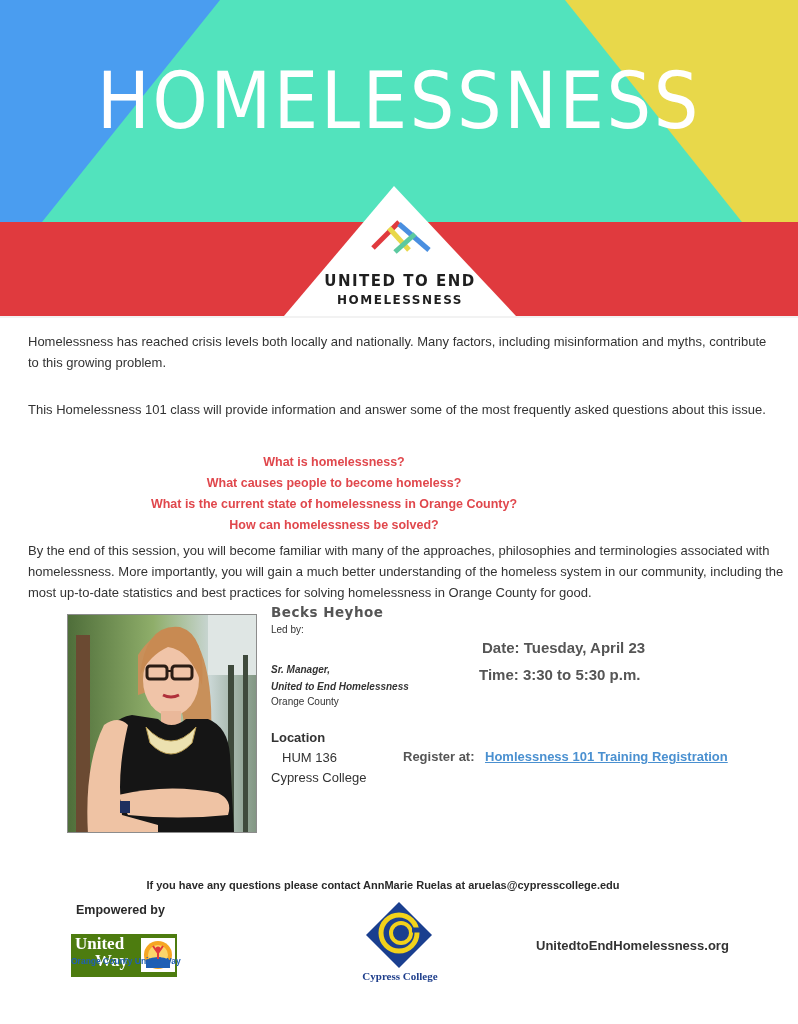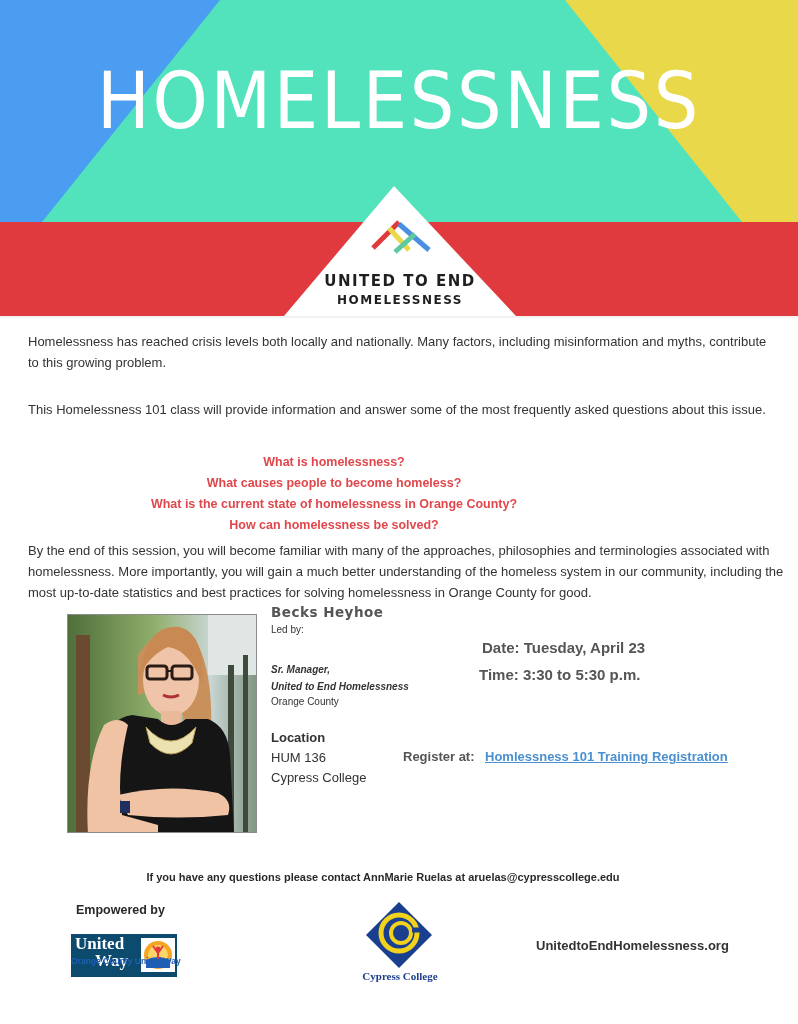--- a/index.html
+++ b/index.html
@@ -40,31 +40,31 @@
   .photo { position:absolute; left:67px; top:614px; width:190px; height:219px; border:1px solid #8c8c8c; overflow:hidden; }
   .ledby { position:absolute; left:271px; top:624px; font-size:10px; color:#333; }
   .speaker-name { position:absolute; left:271px; top:604px; font-family:"DejaVu Sans", sans-serif; font-weight:bold; font-size:13.5px; color:#555; letter-spacing:0.5px; }
   .speaker-title { position:absolute; left:271px; top:661px; font-size:10px; font-style:italic; font-weight:bold; color:#333; line-height:17px; }
   .speaker-org { position:absolute; left:271px; top:696px; font-size:10px; color:#333; }
 
   .date { position:absolute; left:482px; top:639px; font-weight:bold; font-size:15px; color:#555; }
   .time { position:absolute; left:479px; top:666px; font-weight:bold; font-size:15px; color:#555; }
 
   .loc-label { position:absolute; left:271px; top:730px; font-weight:bold; font-size:13px; color:#333; }
-  .loc-room { position:absolute; left:271px; top:750px; font-size:13px; color:#333; }
+  .loc-room { position:absolute; left:282px; top:750px; font-size:13px; color:#333; }
   .loc-campus { position:absolute; left:271px; top:770px; font-size:13px; color:#333; }
 
   .register-label { position:absolute; left:403px; top:749px; font-weight:bold; font-size:13px; color:#555; }
   .register-link { position:absolute; left:485px; top:749px; font-weight:bold; font-size:13px; color:#4a90d0; text-decoration:underline; cursor:pointer; }
 
   
   .contact { position:absolute; left:0; top:871px; width:798px; text-align:center; font-weight:bold; font-size:11px; color:#2a2a2a; }
-  .contact span { display:inline-block; transform:translateX(-16px); }
+  .contact span { display:inline-block; transform:translateX(-16px);margin-top:8px; }
   .empowered { position:absolute; left:76px; top:903px; font-weight:bold; font-size:12.5px; color:#2a2a2a; }
-  .uw-box { position:absolute; left:71px; top:934px; width:106px; height:43px; background:#0c4a6e; }
+  .uw-box { position:absolute; left:71px; top:934px; width:106px; height:43px; background:#4d7c0f; }
   .uw-text { position:absolute; left:4px; top:1px; color:#fff; font-family:"Liberation Serif", serif; font-weight:bold; font-size:17px; line-height:17px; }
   .uw-text .l2 { padding-left:20px; }
   .uw-circle { position:absolute; left:70px; top:4px; width:34px; height:34px; }
   .uw-caption { position:absolute; left:71px; top:956px; font-size:8.5px; font-weight:bold; color:#1f5fb4; }
   .cc-logo { position:absolute; left:364px; top:900px; width:70px; height:70px; }
   .cc-name { position:absolute; left:355px; top:970px; width:90px; text-align:center; font-family:"Liberation Serif", serif; font-weight:bold; font-size:11px; color:#1f3f8c; }
   .website { position:absolute; left:536px; top:938px; font-weight:bold; font-size:13px; color:#333; }
 </style>
 </head>
 <body>

